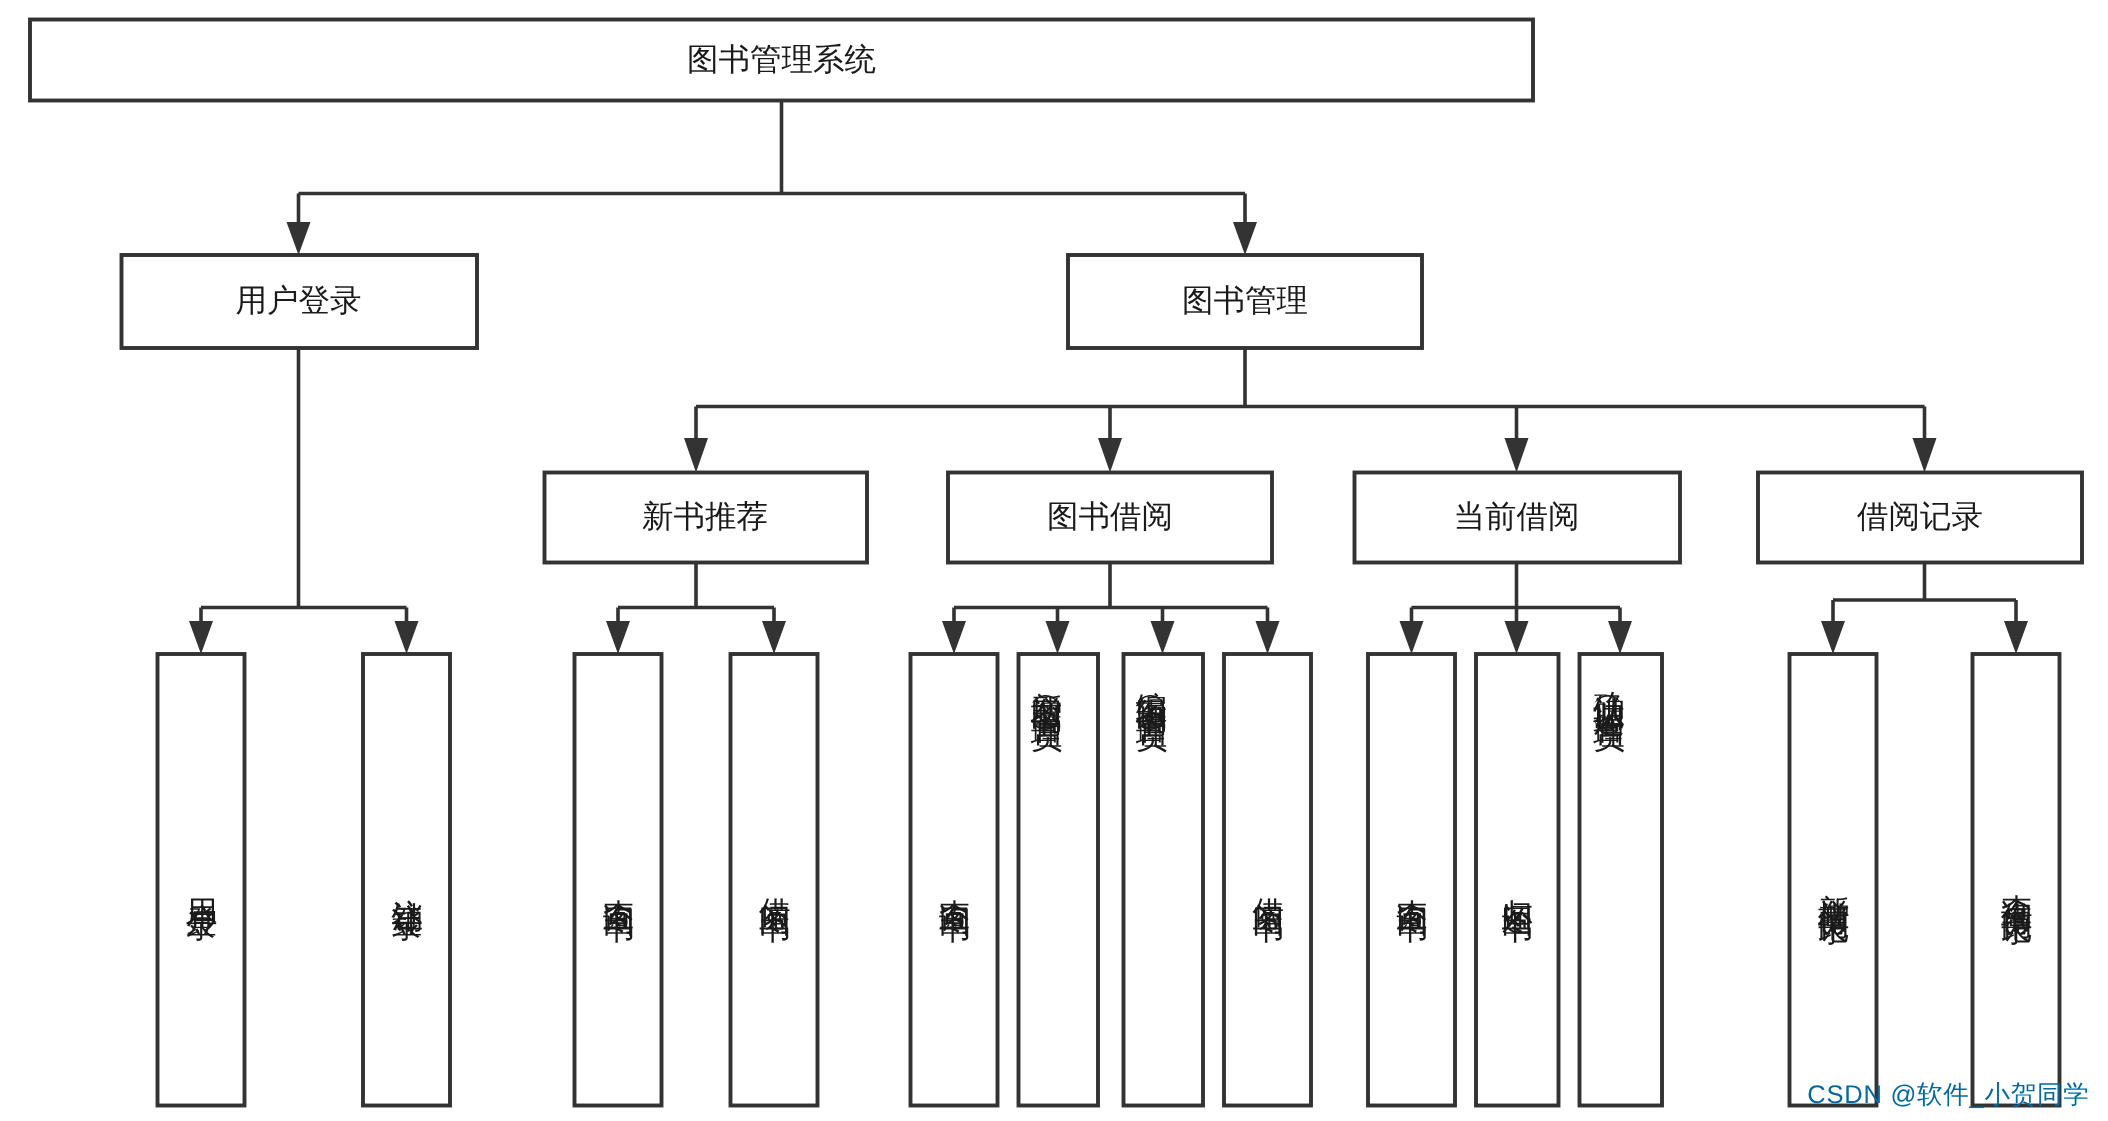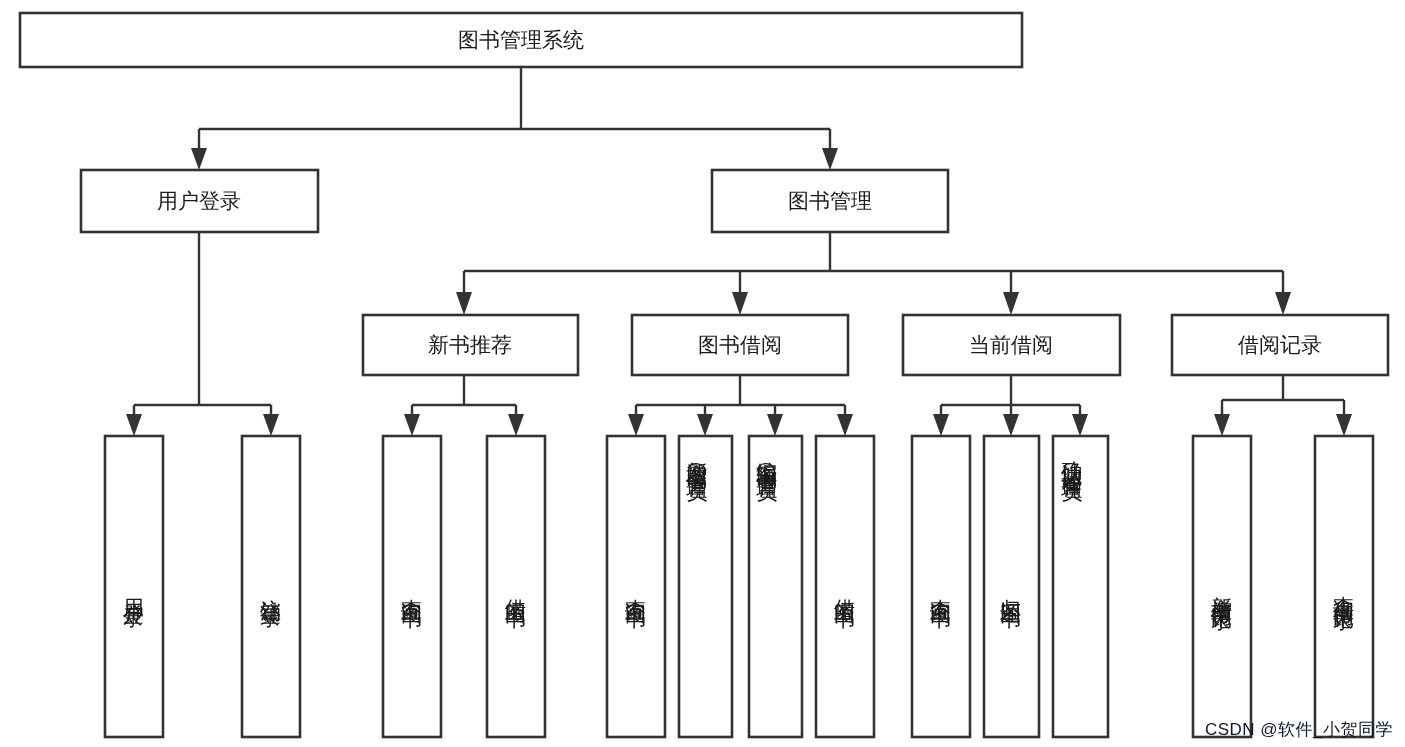--- a/index.html
+++ b/index.html
@@ -56,21 +56,21 @@
     text-anchor: middle;
     letter-spacing: 3px;
     white-space: pre;
   }
   .watermark {
     position: absolute;
     right: 12px;
     bottom: 6px;
     font-family: "Liberation Sans", "DejaVu Sans", sans-serif;
     font-size: 17px;
-    color: #0f172a;
+    color: #0369a1;
     letter-spacing: 0.5px;
     user-select: none;
     pointer-events: none;
   }
 </style>
 </head>
 <body>
 
 <div id="diagram-root">
 

